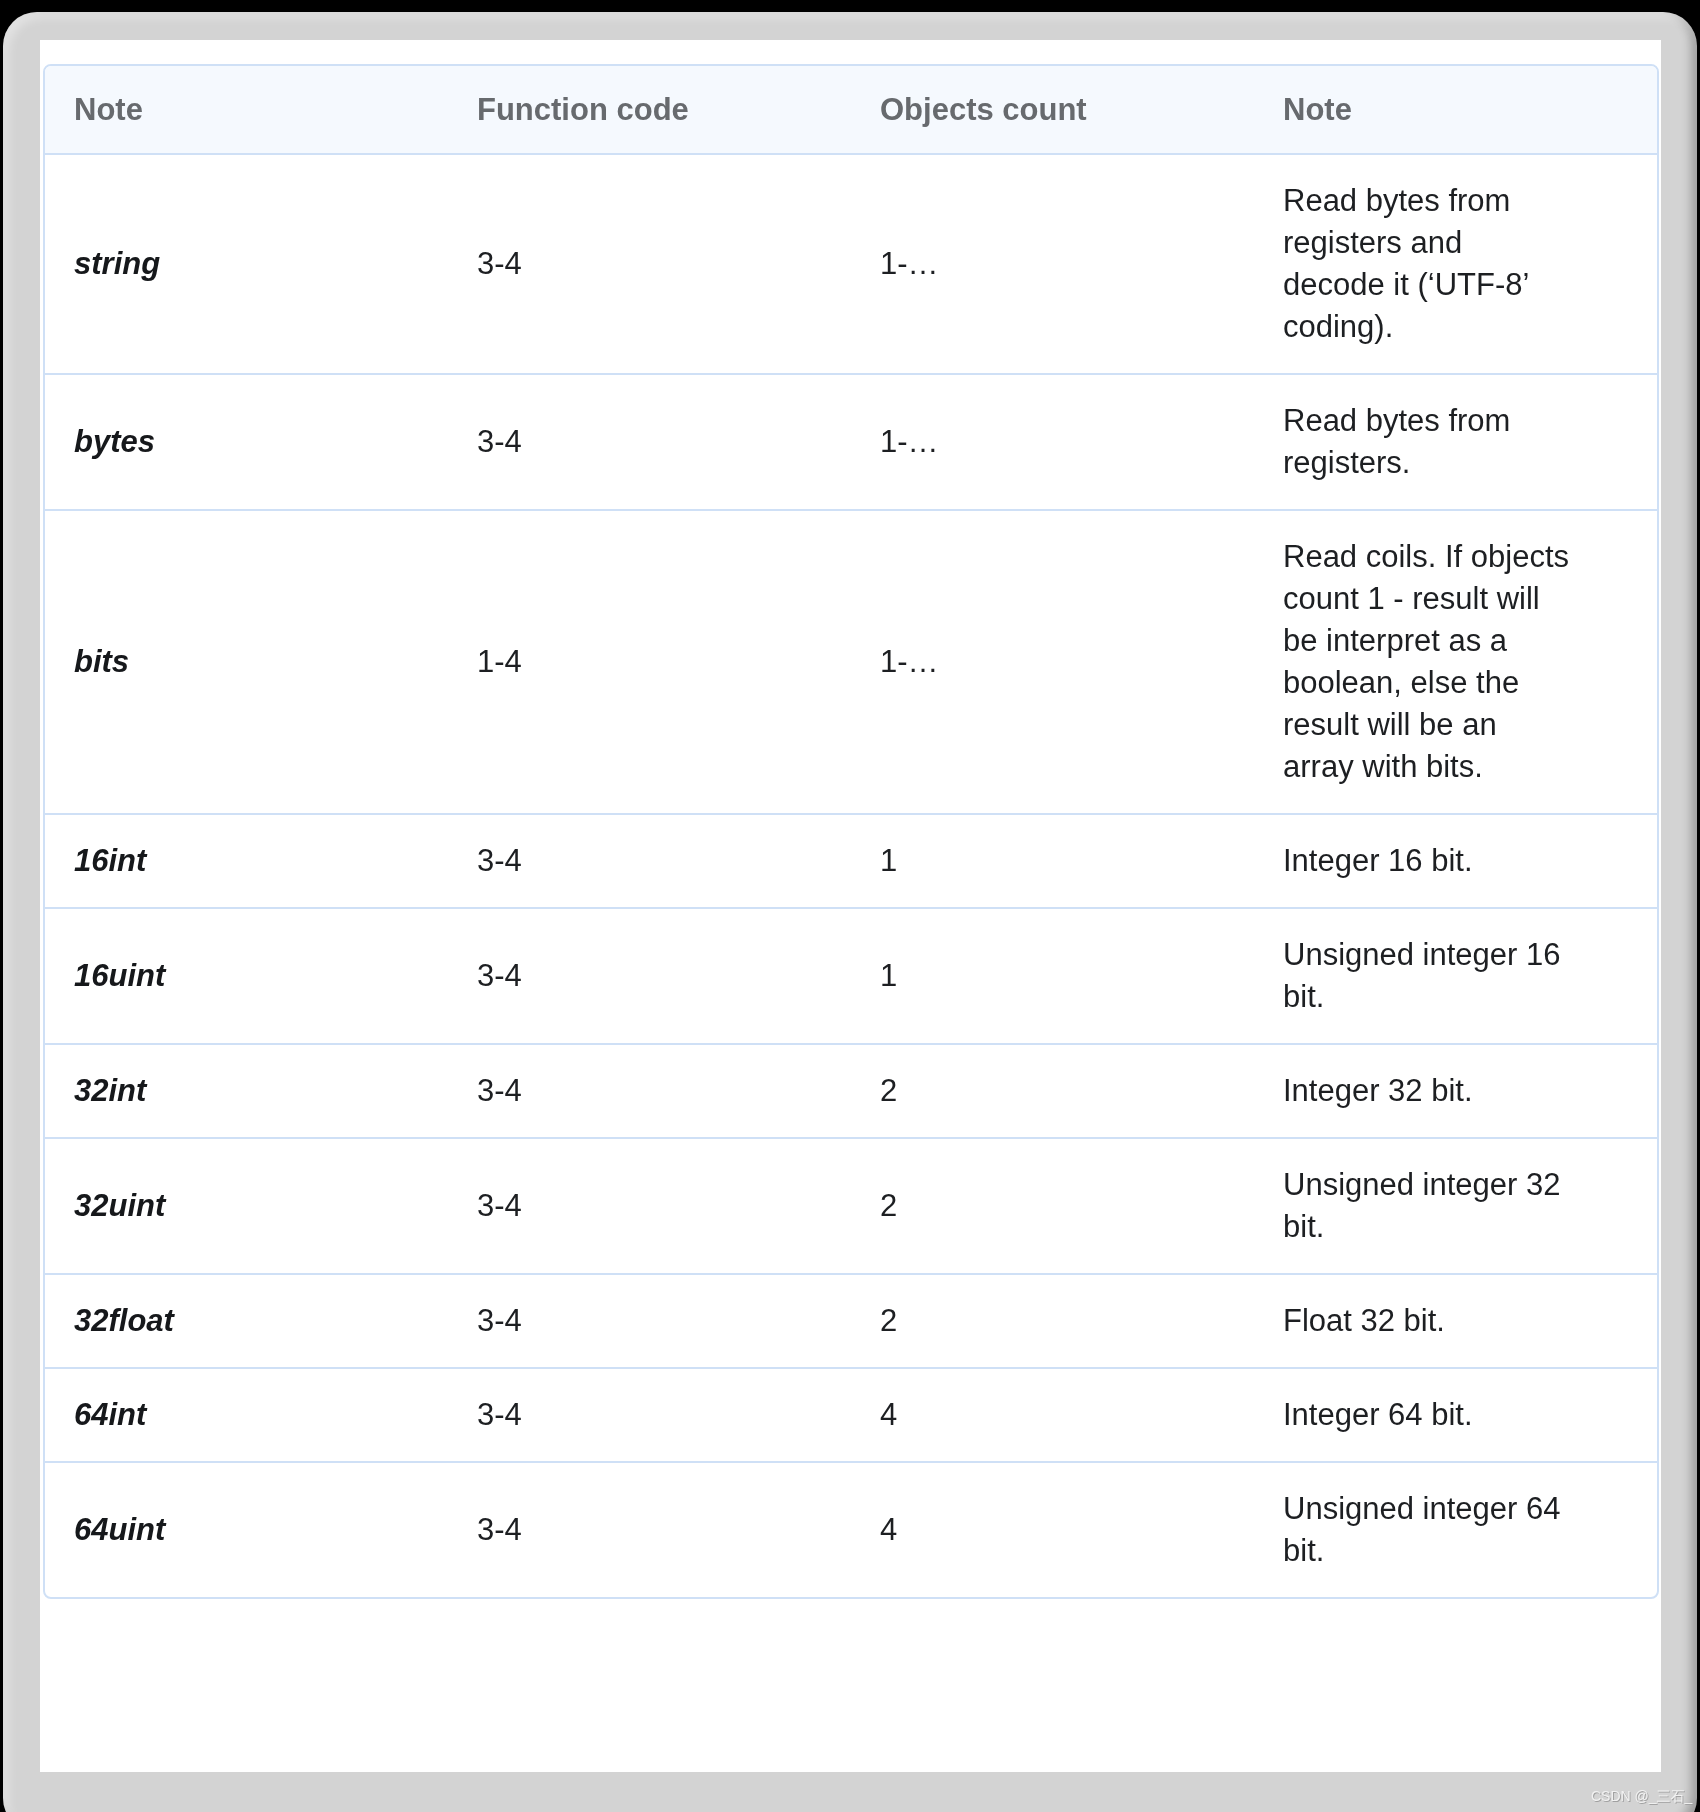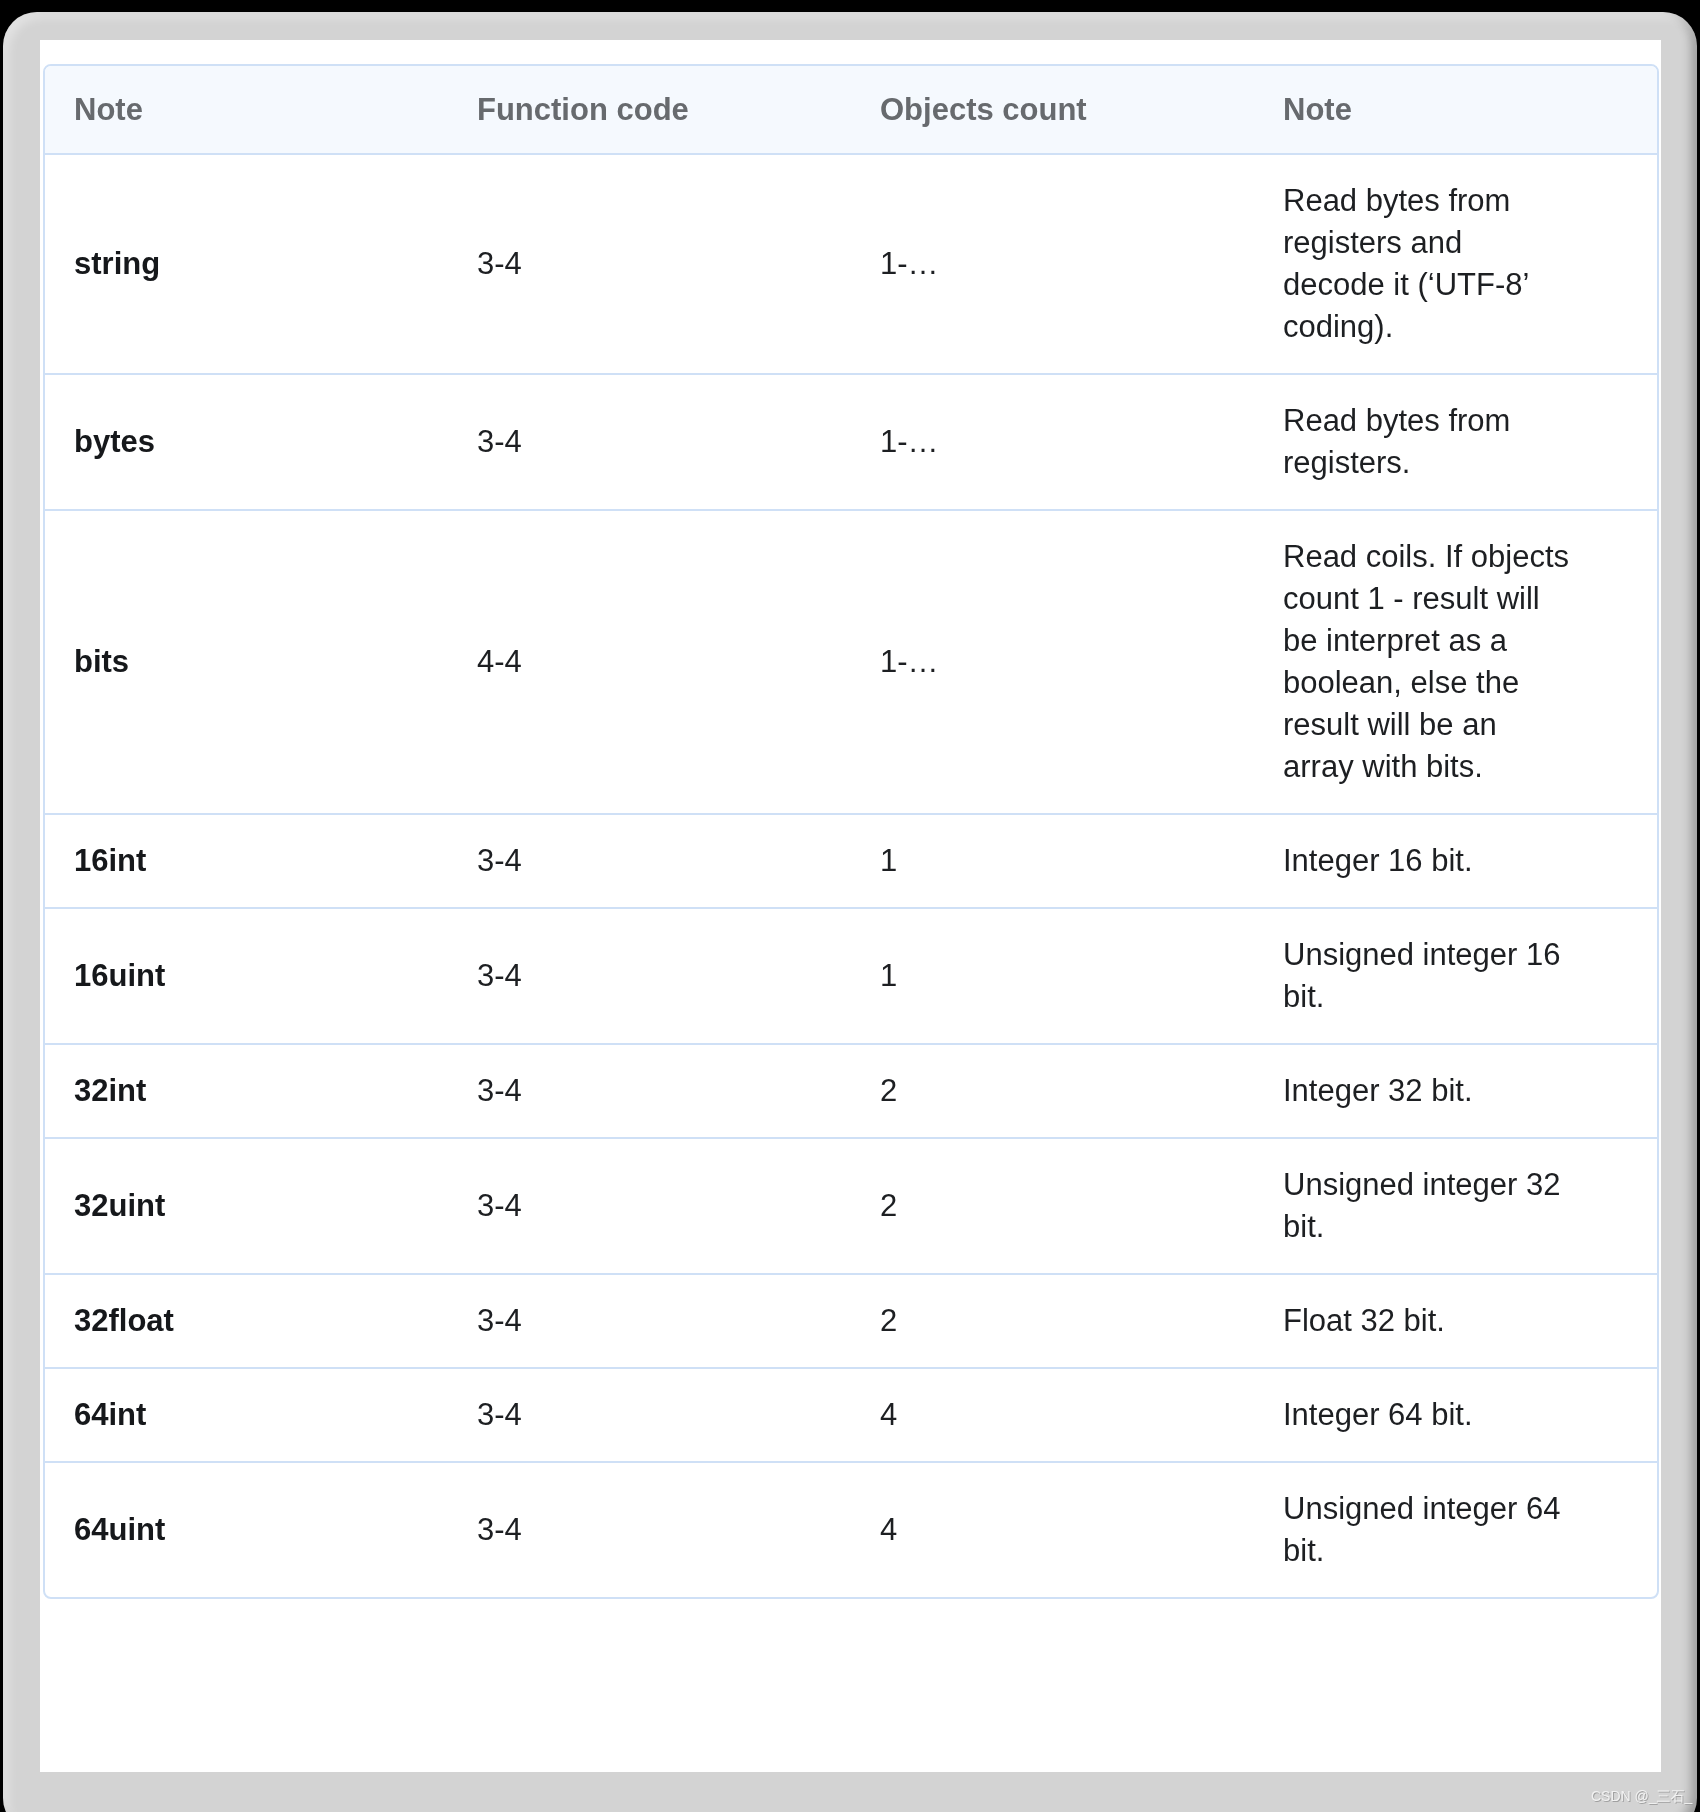--- a/index.html
+++ b/index.html
@@ -64,21 +64,21 @@
     }
     td {
       padding: 25px 0 25px 29px;
       vertical-align: middle;
       font-size: 31px;
       line-height: 42px;
       color: #1d1f22;
       border-bottom: 2px solid #cfe0f6;
     }
     tbody tr:last-child td { border-bottom: none; }
-    td.type { font-weight: bold; color: #16181b; }
+    td.type { font-weight: bold; color: #16181b; font-style: italic; }
     td.note { padding-right: 30px; }
     .note-line { display: block; white-space: nowrap; }
     .watermark {
       position: absolute;
       left: 1591px;
       top: 1788px;
       font-size: 14px;
       color: #f2f2f2;
       text-shadow: 1px 1px 0 #a0a0a0;
       white-space: nowrap;
@@ -122,21 +122,21 @@
             <td class="type">bytes</td>
             <td class="fc">3-4</td>
             <td class="cnt">1-…</td>
             <td class="note">
               <span class="note-line">Read bytes from</span>
               <span class="note-line">registers.</span>
             </td>
           </tr>
           <tr>
             <td class="type">bits</td>
-            <td class="fc">4-4</td>
+            <td class="fc">1-4</td>
             <td class="cnt">1-…</td>
             <td class="note">
               <span class="note-line">Read coils. If objects</span>
               <span class="note-line">count 1 - result will</span>
               <span class="note-line">be interpret as a</span>
               <span class="note-line">boolean, else the</span>
               <span class="note-line">result will be an</span>
               <span class="note-line">array with bits.</span>
             </td>
           </tr>

